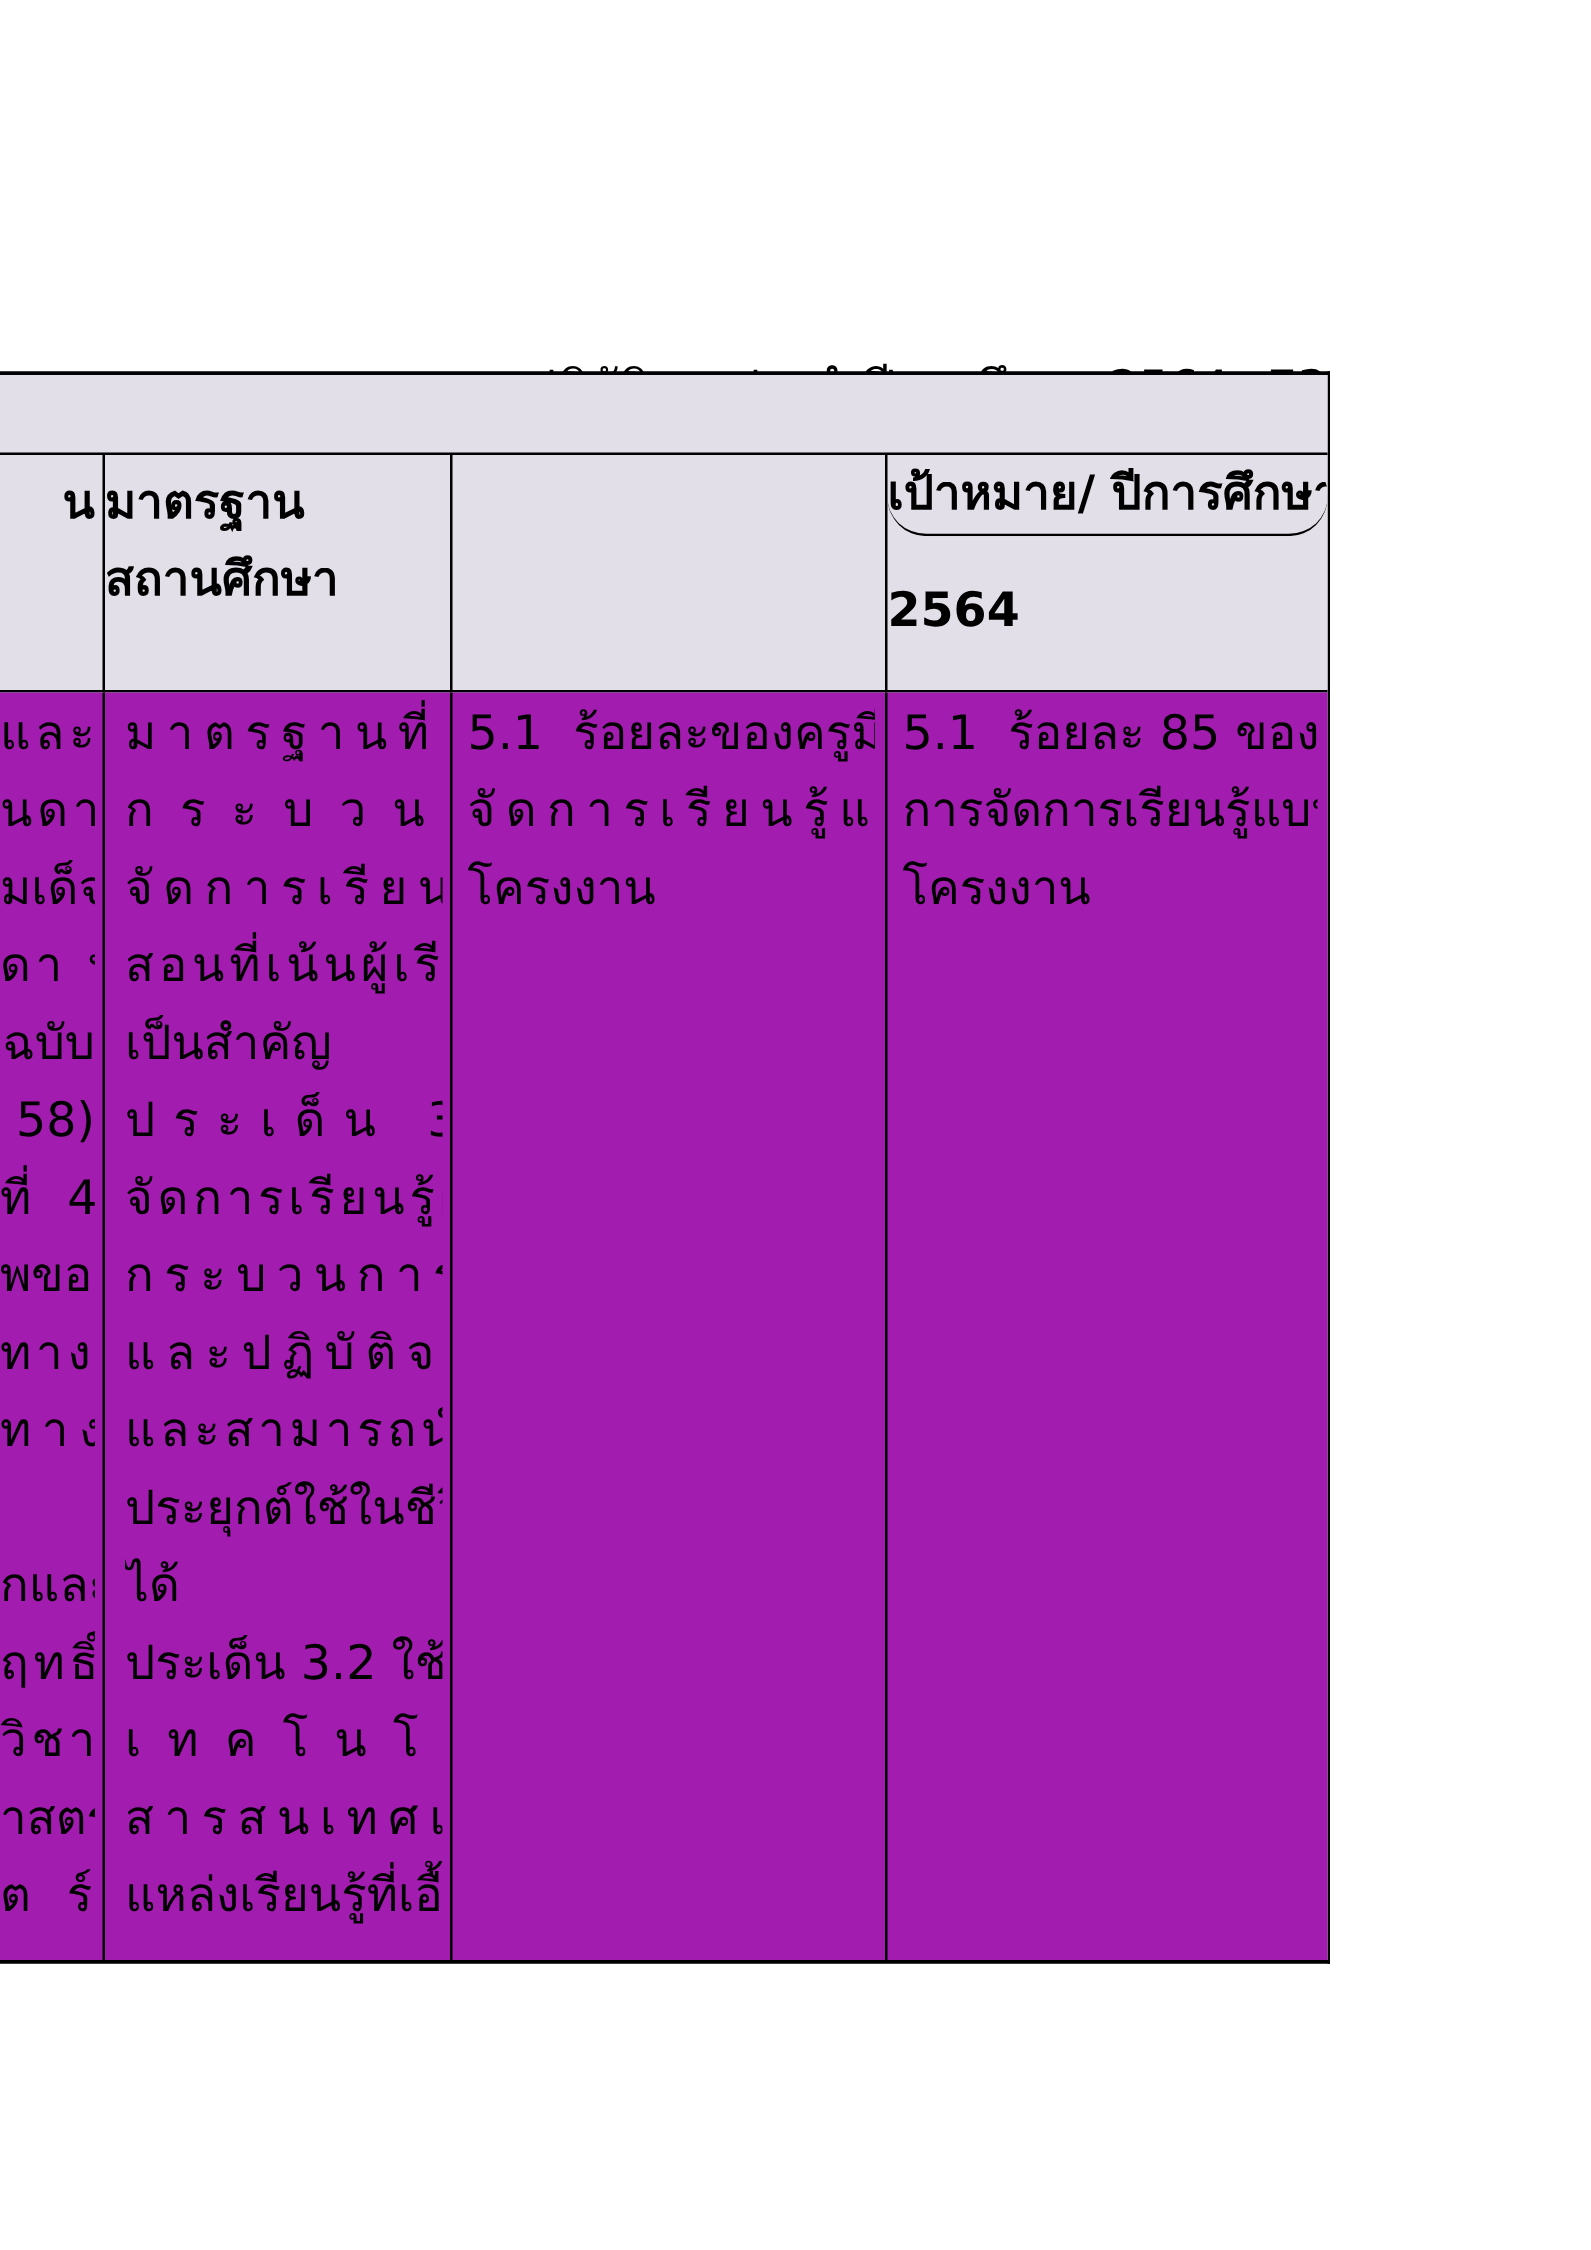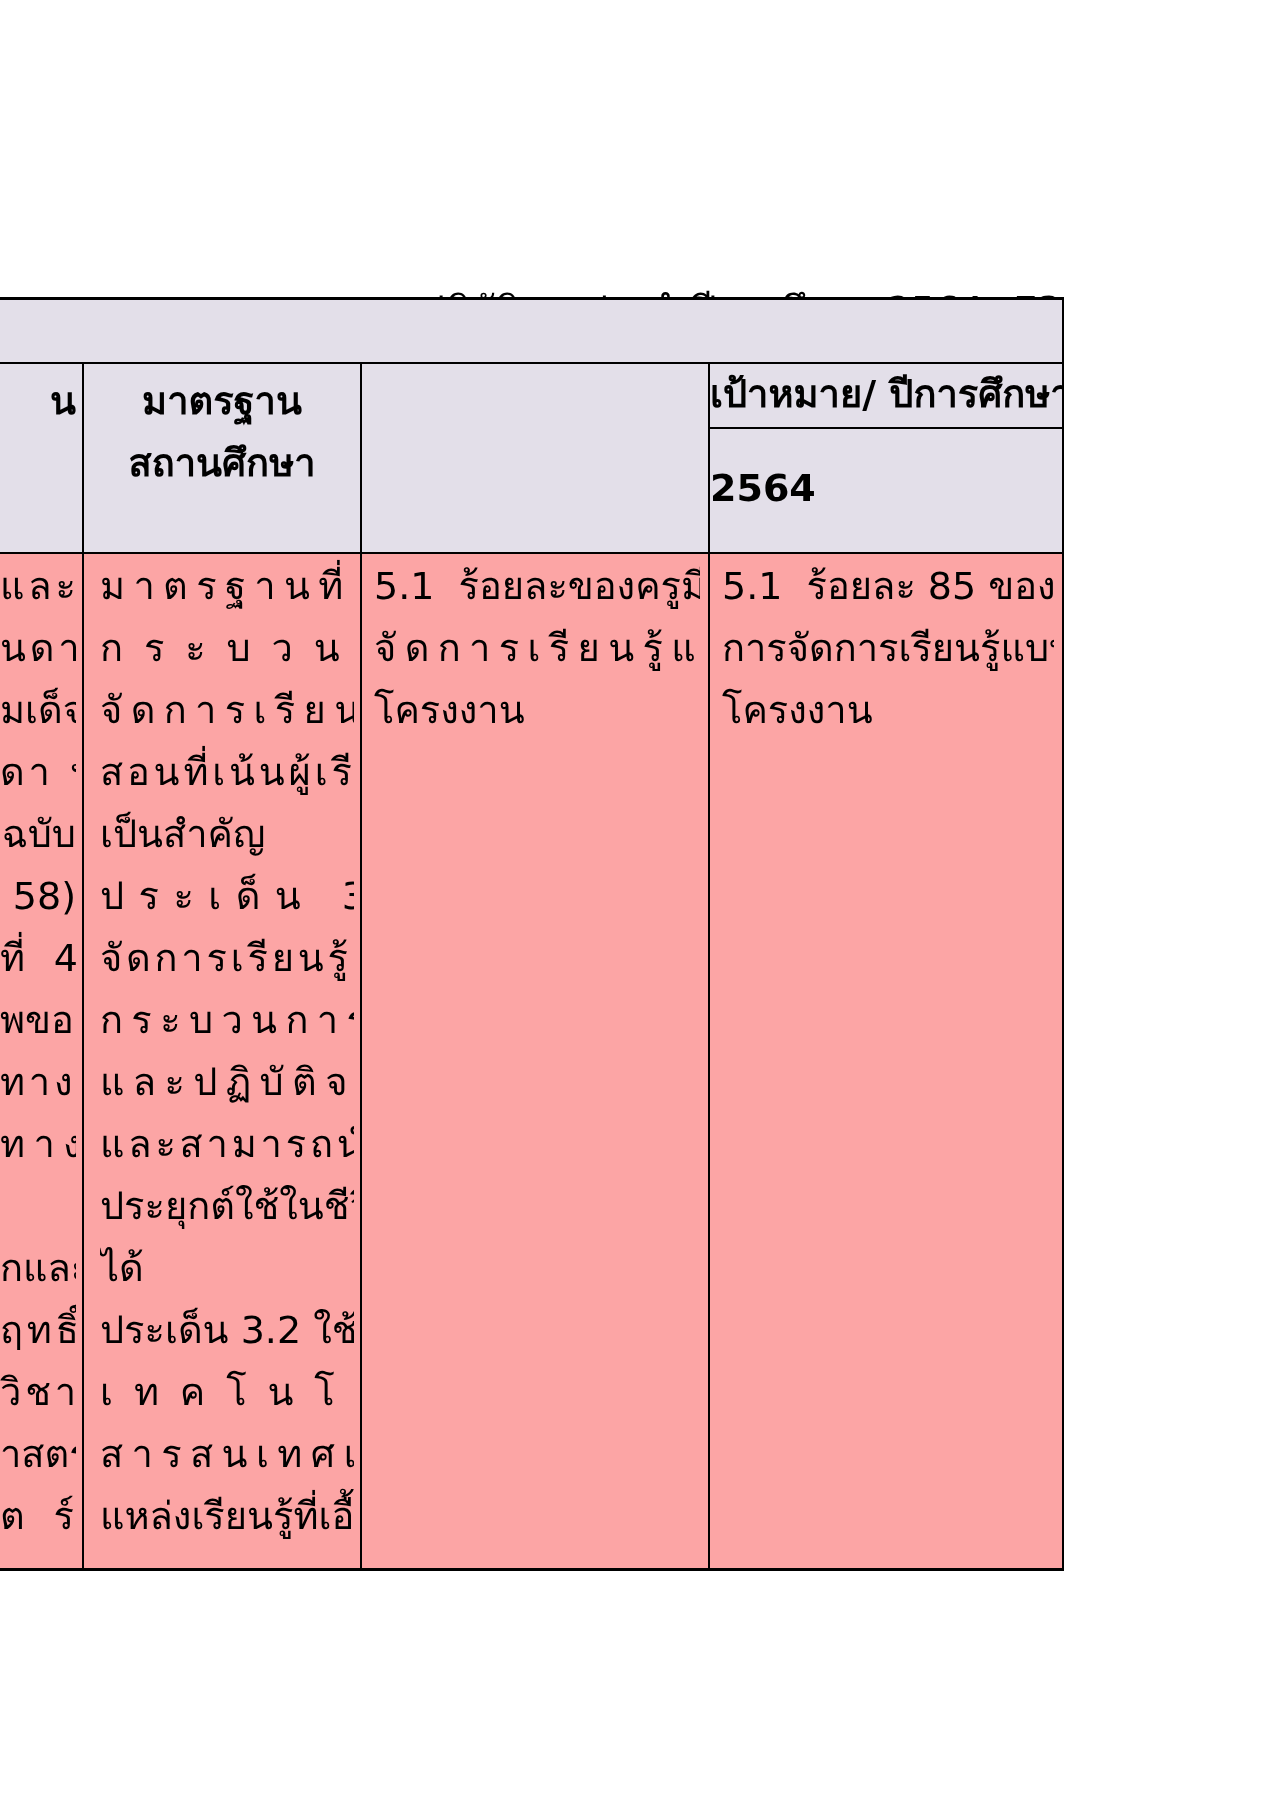--- a/index.html
+++ b/index.html
@@ -38,43 +38,42 @@
   }
   .hrow{
     display:flex;
     height:188px;
     background:var(--fill,#E3DFE9);
     border-bottom:2px solid var(--border,#000);
   }
   .brow{
     display:flex;
     height:1014px;
-    background:#fca5a5;
+    background:#a21caf;
   }
   .c1{width:82px;}
   .c2{width:278px;border-left:2px solid var(--border,#000);}
   .c3{width:348px;border-left:2px solid var(--border,#000);}
   .c4{width:354px;border-left:2px solid var(--border,#000);}
   .hrow>div,.brow>div{box-sizing:border-box;overflow:hidden;}
 
   .hc{
     font-weight:bold;
     font-size:38px;
-    text-align:center;
     padding-top:6px;
   }
   .hc .ln{line-height:62px;}
   .hc.c1{text-align:right;padding-right:6px;}
   .c4wrap{width:354px;border-left:2px solid var(--border,#000);box-sizing:border-box;}
   .hc4a{
     height:63px;
     border-bottom:2px solid var(--border,#000);
     font-weight:bold;font-size:38px;
     text-align:right;line-height:60px;
-    white-space:pre;overflow:hidden;
+    white-space:pre;overflow:hidden;border-radius:31px;
   }
   .hc4b{
     height:123px;
     font-weight:bold;font-size:38px;
     line-height:118px;
     overflow:hidden;
   }
 
   .bc{font-size:38px;padding-top:1px;}
   .bc .ln{line-height:62px;height:62px;white-space:pre;overflow:hidden;}

